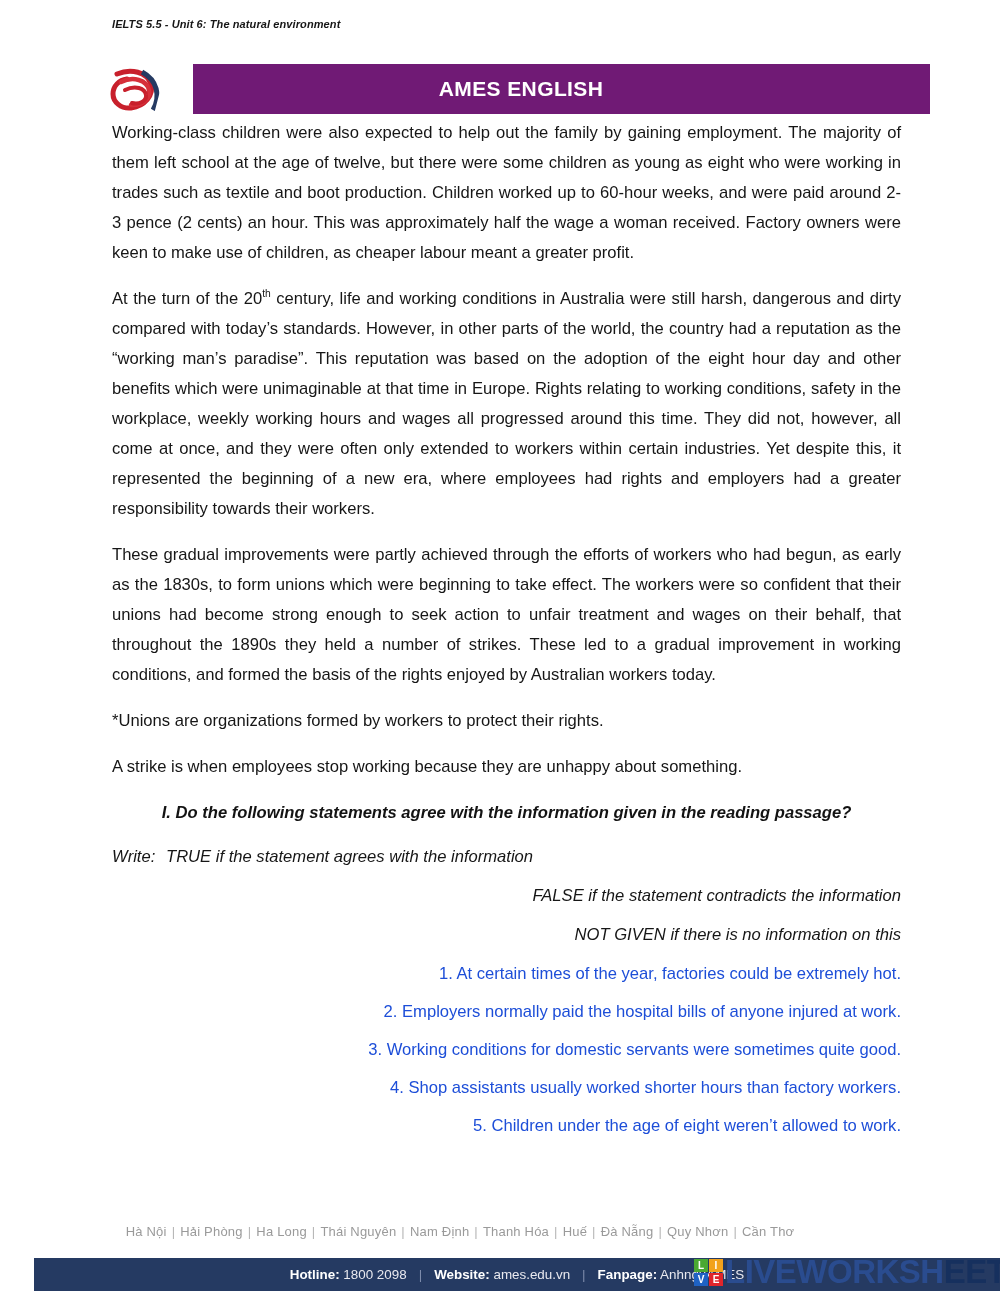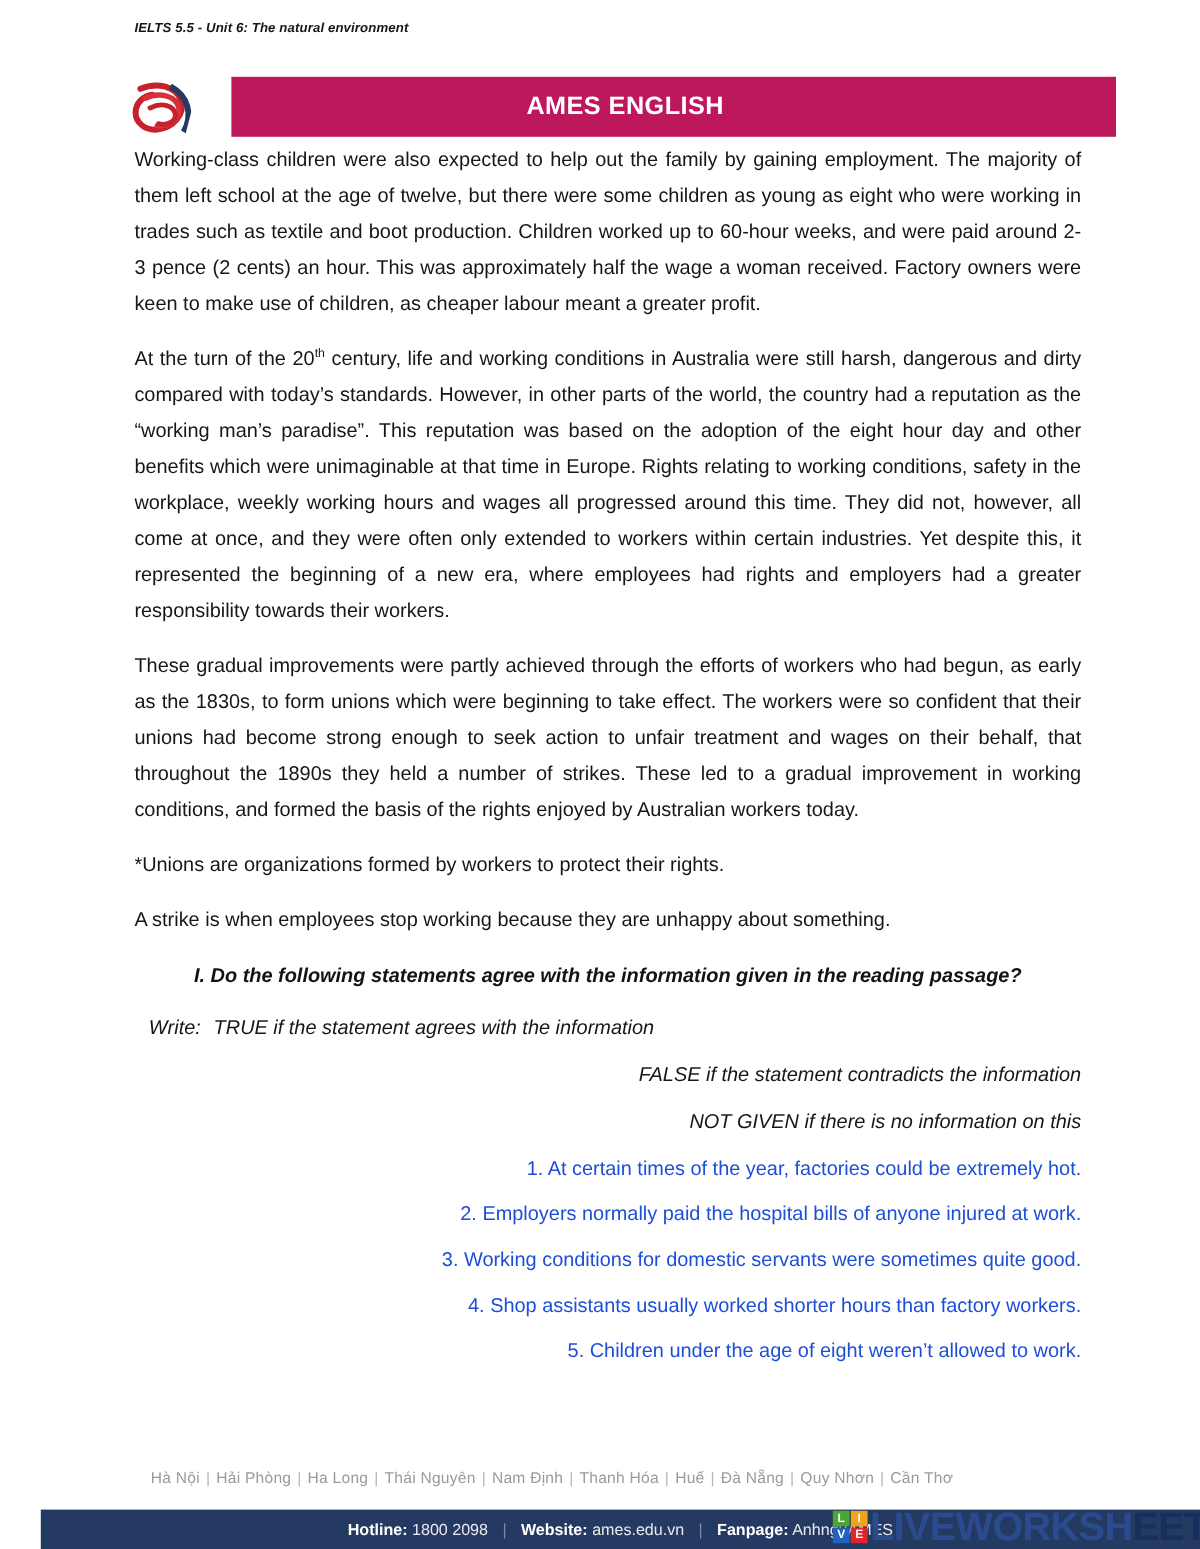--- a/index.html
+++ b/index.html
@@ -34,21 +34,21 @@
     letter-spacing: 0.1px;
   }
 
   
   .banner {
     position: absolute;
     left: 112px;
     top: 64px;
     width: 818px;
     height: 50px;
-    background: #be185d;
+    background: #701a75;
   }
   .banner-title {
     position: absolute;
     left: 0;
     top: 0;
     width: 818px;
     height: 50px;
     line-height: 50px;
     text-align: center;
     color: #ffffff;
@@ -115,21 +115,20 @@
     color: #161616;
     margin: 0 0 9px 0;
   }
   .write-line.indent {
     padding-left: 64px;
     text-align: right;
   }
   .write-label {
     display: inline-block;
     min-width: 54px;
-    margin-left: 12px;
   }
 
   .questions {
     margin-top: 6px;
   }
   .question {
     font-size: 16.6px;
     line-height: 30px;
     color: #1d4ed8;
     margin: 0 0 8px 0;

